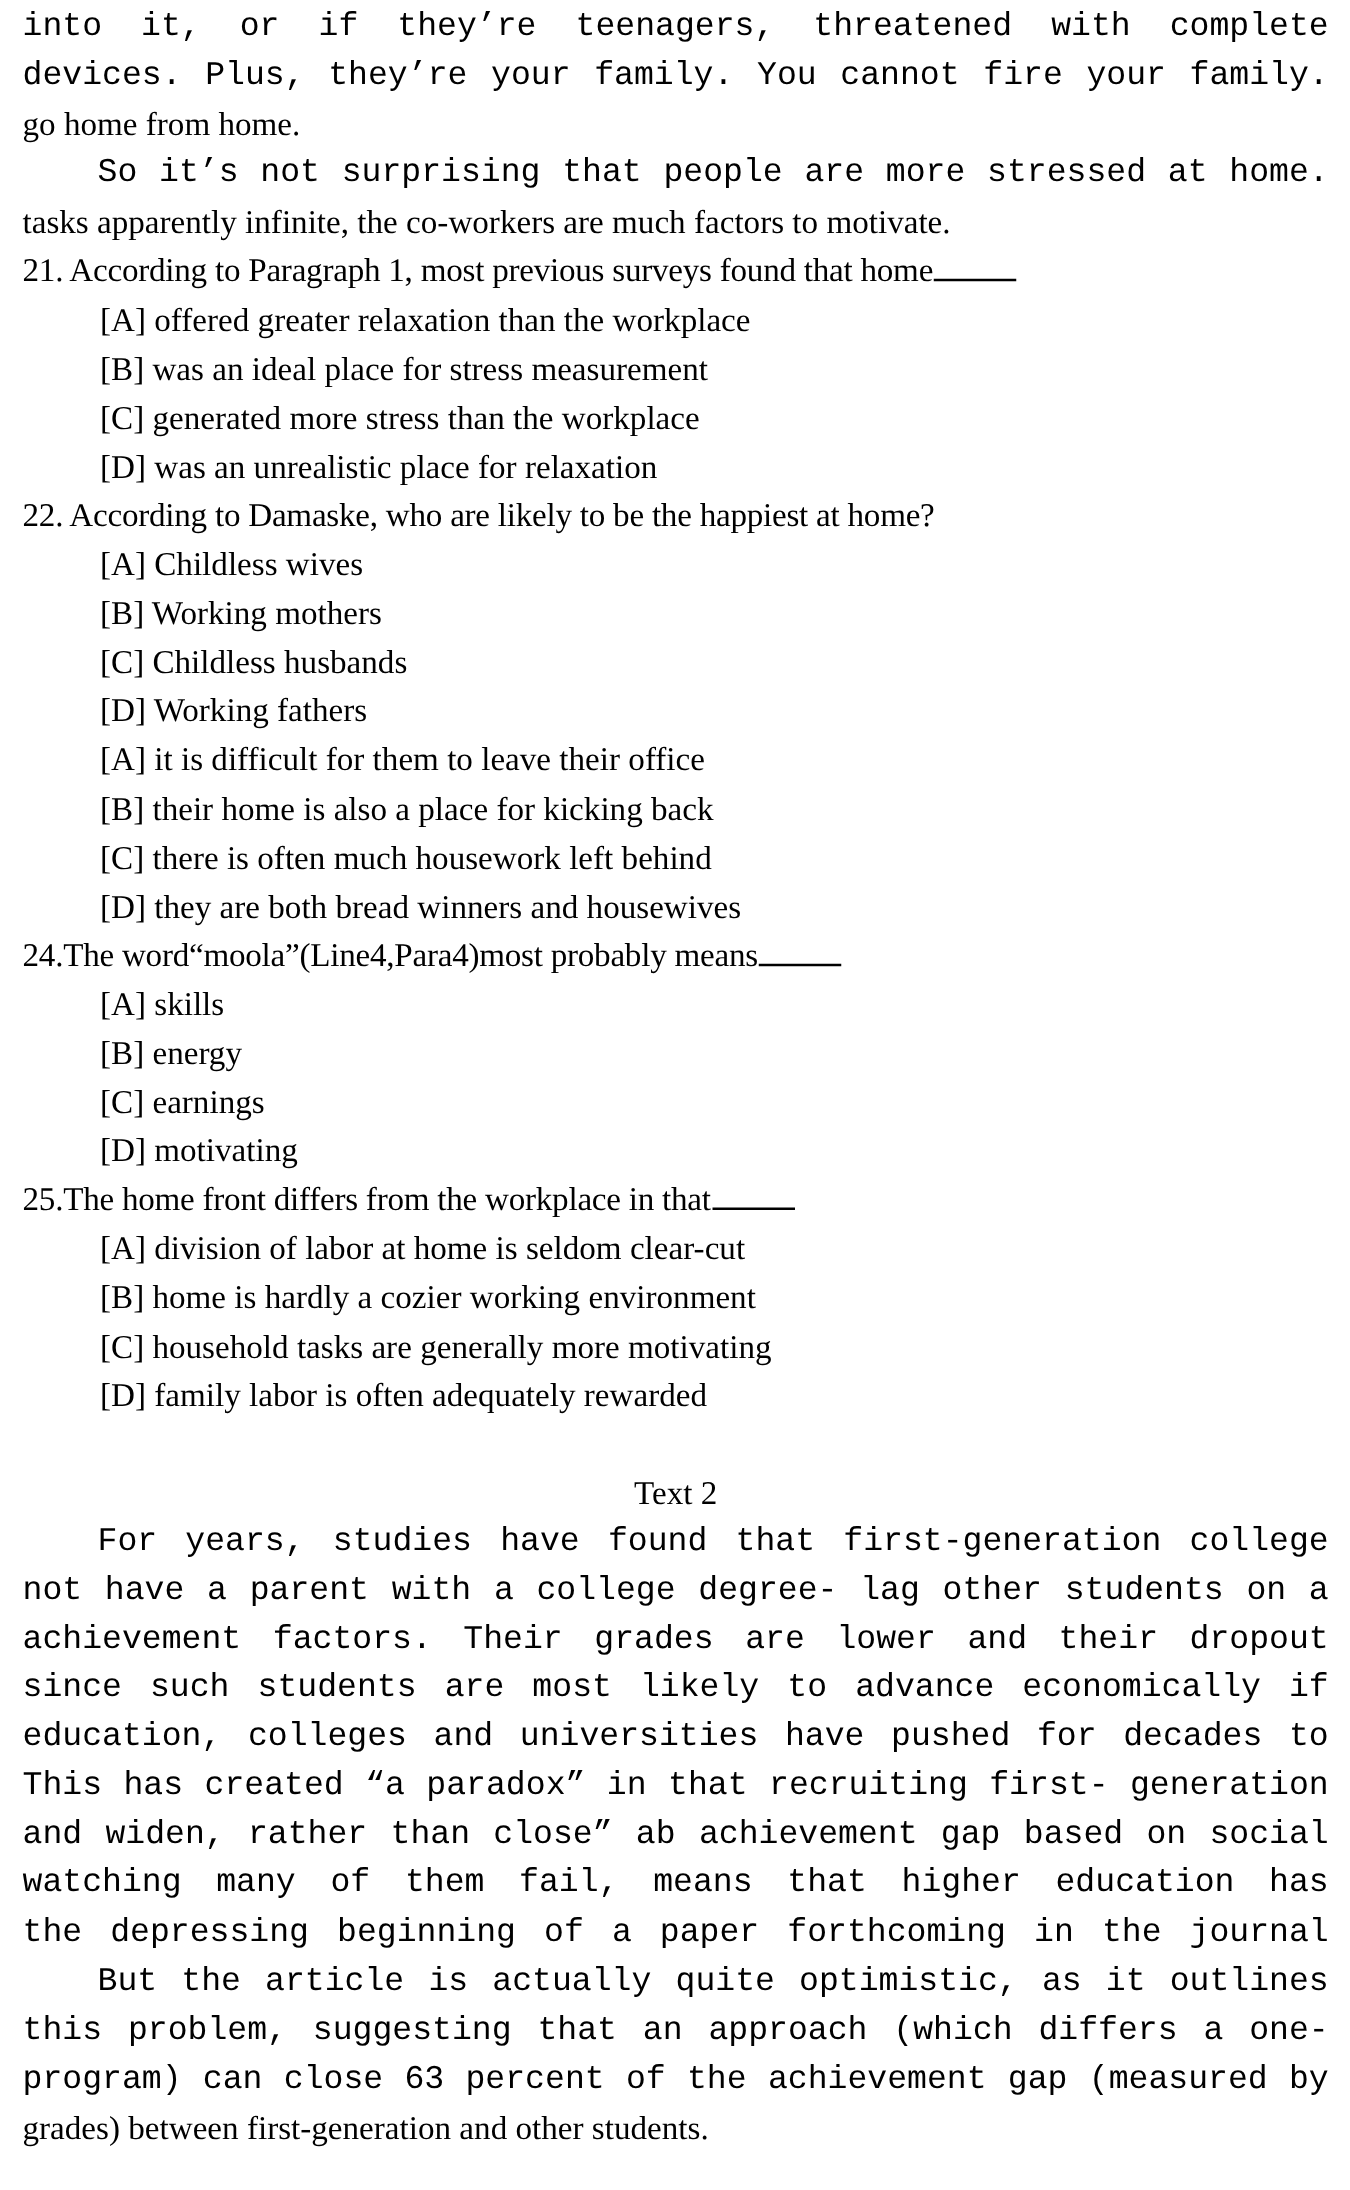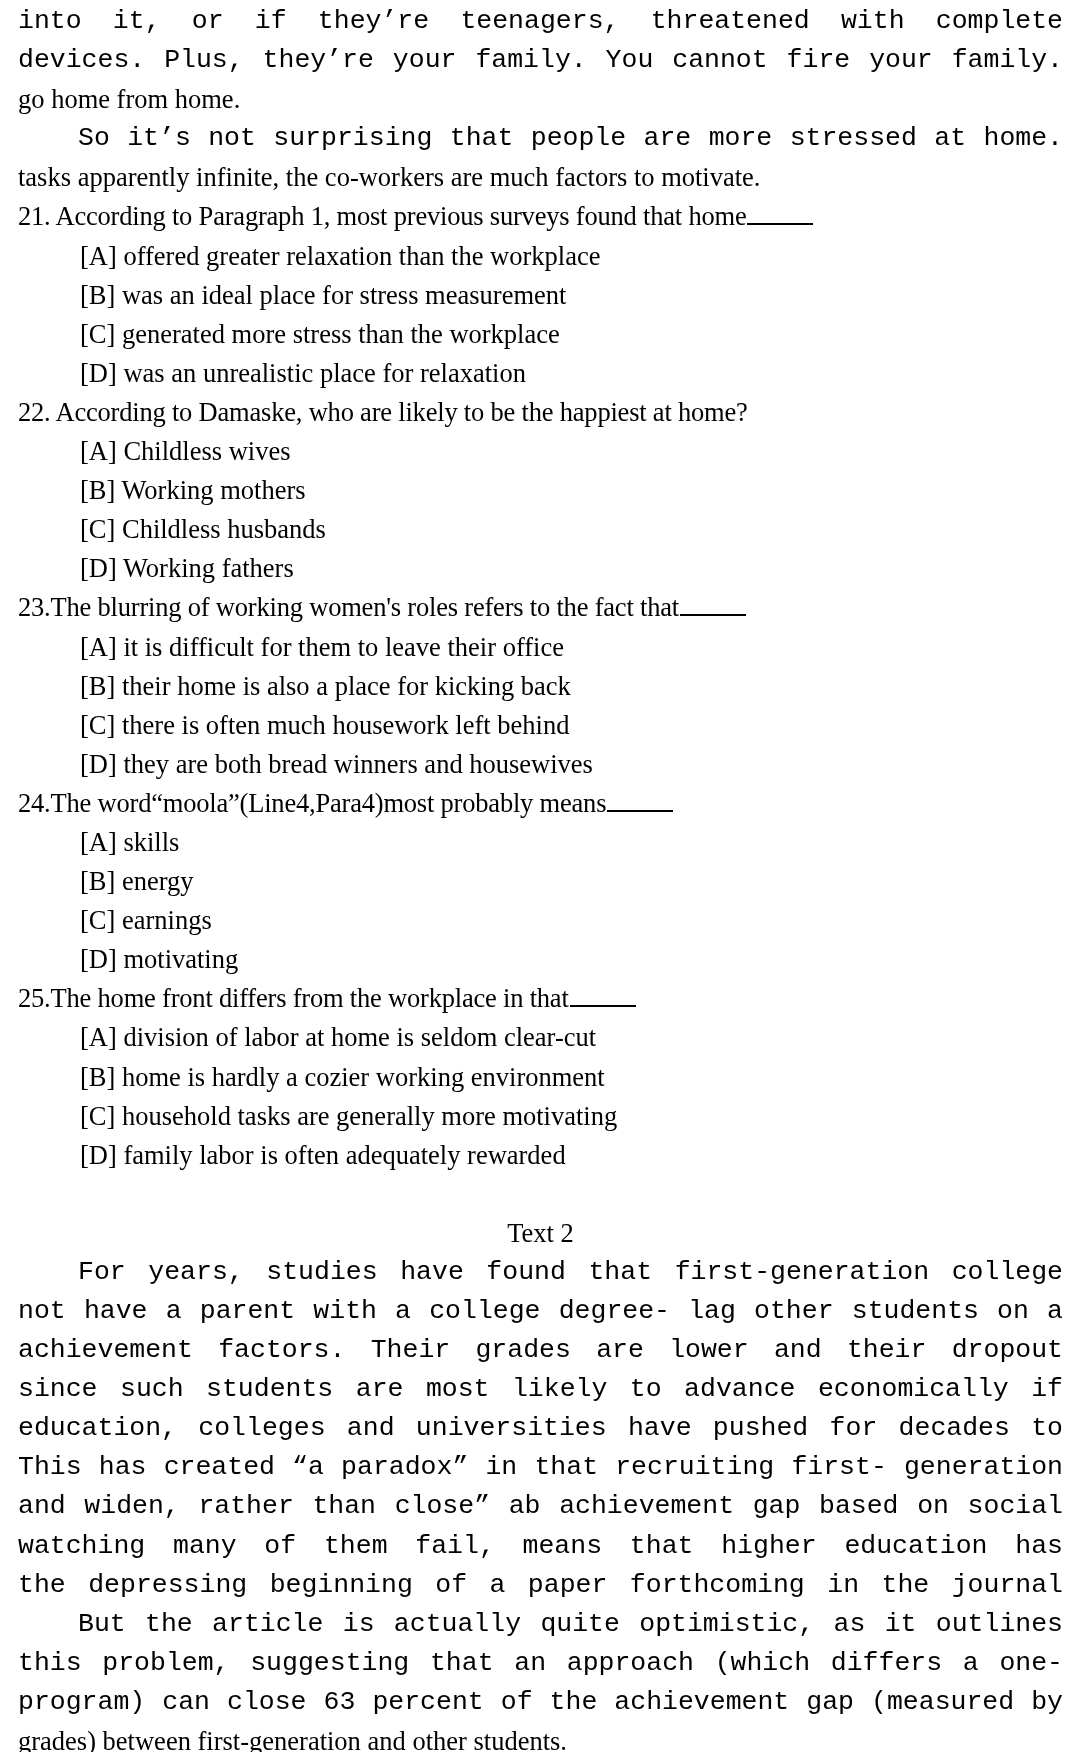--- a/index.html
+++ b/index.html
@@ -84,21 +84,20 @@
 
   <div>
     <div class="line question">22. According to Damaske, who are likely to be the happiest at home?</div>
     <div class="line option">[A] Childless wives</div>
     <div class="line option">[B] Working mothers</div>
     <div class="line option">[C] Childless husbands</div>
     <div class="line option">[D] Working fathers</div>
   </div>
 
   <div>
-    <div class="line question"><span>23.The blurring of working women's roles refers to the fact that</span><span class="blank"></span></div>
     <div class="line option">[A] it is difficult for them to leave their office</div>
     <div class="line option">[B] their home is also a place for kicking back</div>
     <div class="line option">[C] there is often much housework left behind</div>
     <div class="line option">[D] they are both bread winners and housewives</div>
   </div>
 
   <div>
     <div class="line question"><span>24.The word“moola”(Line4,Para4)most probably means</span><span class="blank"></span></div>
     <div class="line option">[A] skills</div>
     <div class="line option">[B] energy</div>

